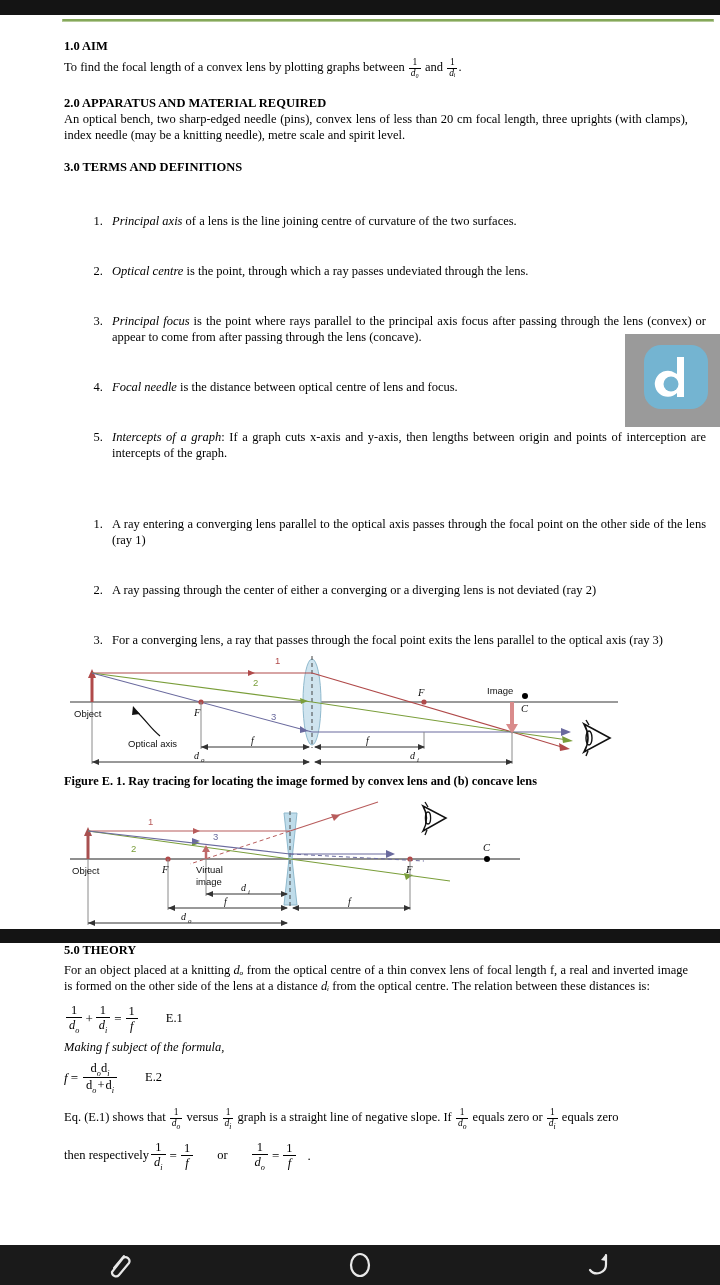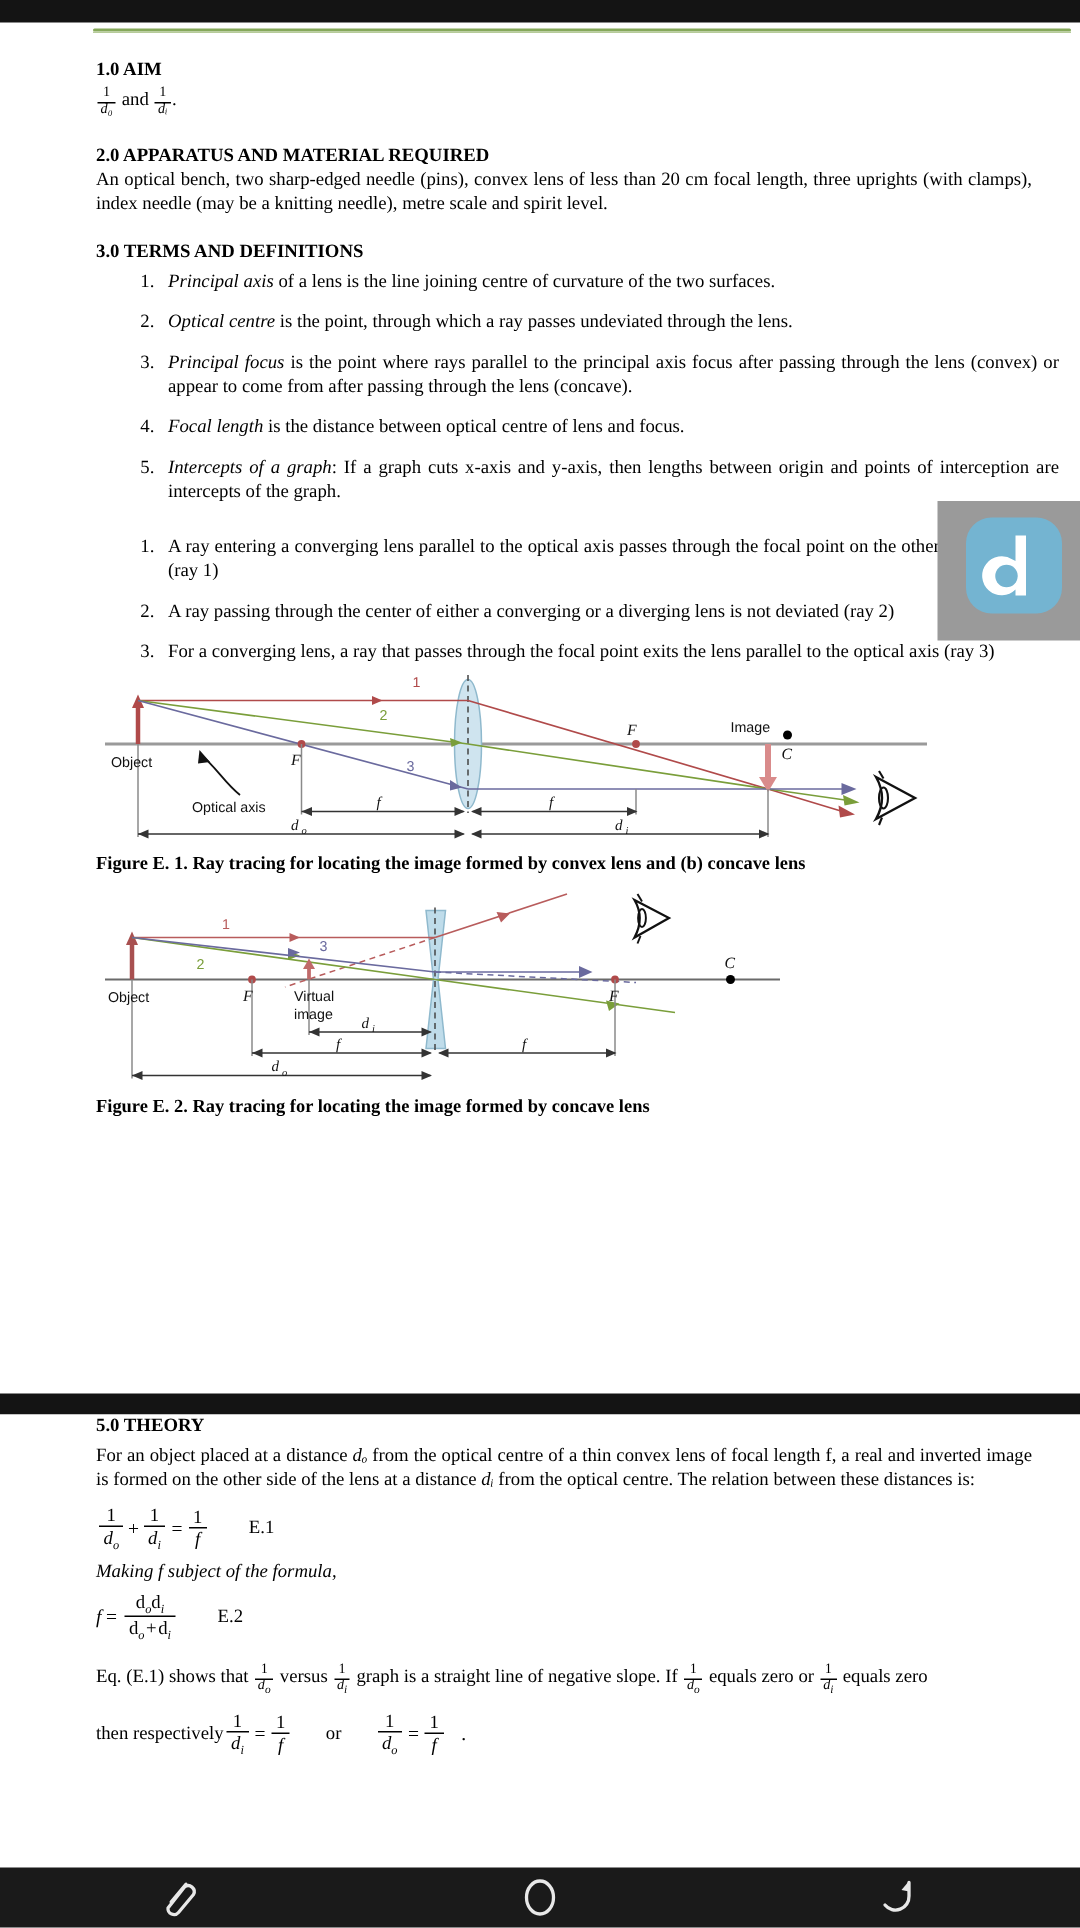--- a/index.html
+++ b/index.html
@@ -47,21 +47,21 @@
   }
   .body-txt{
     font-size:12.5px;line-height:1.28;margin:0;text-align:justify;
   }
   .sp-lg{height:17px;}
   .sp-sm{height:4px;}
   ol.terms{
     margin:0;padding-left:42px;font-size:12.5px;line-height:1.28;
   }
   ol.terms > li{
-    margin-bottom:11px;padding-left:6px;text-align:justify;
+    margin-bottom:11px;padding-left:6px;text-align:justify;margin-top:34px;
   }
   ol.terms > li:last-child{margin-bottom:0;}
   i{font-style:italic;}
   .frac{
     display:inline-block;vertical-align:-0.50em;text-align:center;
     font-size:9.5px;line-height:1.05;margin:0 1px;
   }
   .frac .num{display:block;border-bottom:1px solid #000;padding:0 2px;}
   .frac .den{display:block;padding:0 2px;font-style:italic;}
   .frac-big{
@@ -100,36 +100,36 @@
   <div class="page" style="height:910px;">
     <div class="inner">
 
       <div class="rule"></div>
       <div class="rule2"></div>
 
       <div class="sp-lg"></div>
 
       <h2 class="sec">1.0 AIM</h2>
       <div class="sp-sm"></div>
-      <p class="body-txt"><span class="frac"><span class="num">1</span><span class="den">d₀</span></span><span> and </span><span class="frac"><span class="num">1</span><span class="den">dᵢ</span></span><span>.</span></p>
+      <p class="body-txt"><span>To find the focal length of a convex lens by plotting graphs between </span><span class="frac"><span class="num">1</span><span class="den">d₀</span></span><span> and </span><span class="frac"><span class="num">1</span><span class="den">dᵢ</span></span><span>.</span></p>
 
       <div class="sp-lg"></div>
 
       <h2 class="sec">2.0 APPARATUS AND MATERIAL REQUIRED</h2>
       <p class="body-txt" style="width:624px;">An optical bench, two sharp-edged needle (pins), convex lens of less than 20 cm focal length, three uprights (with clamps), index needle (may be a knitting needle), metre scale and spirit level.</p>
 
       <div class="sp-lg"></div>
 
       <h2 class="sec">3.0 TERMS AND DEFINITIONS</h2>
       <div class="sp-sm"></div>
       <ol class="terms" style="width:600px;">
         <li><i>Principal axis</i><span> of a lens is the line joining centre of curvature of the two surfaces.</span></li>
         <li><i>Optical centre</i><span> is the point, through which a ray passes undeviated through the lens.</span></li>
         <li><i>Principal focus</i><span> is the point where rays parallel to the principal axis focus after passing through the lens (convex) or appear to come from after passing through the lens (concave).</span></li>
-        <li><i>Focal length</i><span> is the distance between optical centre of lens and focus.</span></li>
+        <li><i>Focal needle</i><span> is the distance between optical centre of lens and focus.</span></li>
         <li><i>Intercepts of a graph</i><span>: If a graph cuts x-axis and y-axis, then lengths between origin and points of interception are intercepts of the graph.</span></li>
       </ol>
 
       <div class="sp-lg"></div>
 
       <div class="sp-sm"></div>
       <ol class="terms" style="width:600px;">
         <li>A ray entering a converging lens parallel to the optical axis passes through the focal point on the other side of the lens (ray 1)</li>
         <li>A ray passing through the center of either a converging or a diverging lens is not deviated (ray 2)</li>
         <li>For a converging lens, a ray that passes through the focal point exits the lens parallel to the optical axis (ray 3)</li>
@@ -319,21 +319,21 @@
   </div>
 
   <div class="page-gap" style="position:relative;top:0;"></div>
 
   <div class="page" style="height:330px;">
     <div class="inner" style="">
 
       <h2 class="sec">5.0 THEORY</h2>
       <div class="sp-sm"></div>
 
-      <p class="body-txt" style="width:624px;"><span>For an object placed at a distance </span><i>dₒ</i><span> from the optical centre of a thin convex lens of focal length f, a real and inverted image is formed on the other side of the lens at a distance </span><i>dᵢ</i><span>  from the optical centre. The relation between these distances is:</span></p>
+      <p class="body-txt" style="width:624px;"><span>For an object placed at a knitting </span><i>dₒ</i><span> from the optical centre of a thin convex lens of focal length f, a real and inverted image is formed on the other side of the lens at a distance </span><i>dᵢ</i><span>  from the optical centre. The relation between these distances is:</span></p>
 
       <div class="sp-sm"></div>
 
       <div class="eqline" style="margin-top:5px;">
         <span class="frac-big">
             <span class="num">1</span>
             <span class="den">d<sub>o</sub></span>
           </span>
         <span style="margin:0 1px;">+</span>
         <span class="frac-big">

